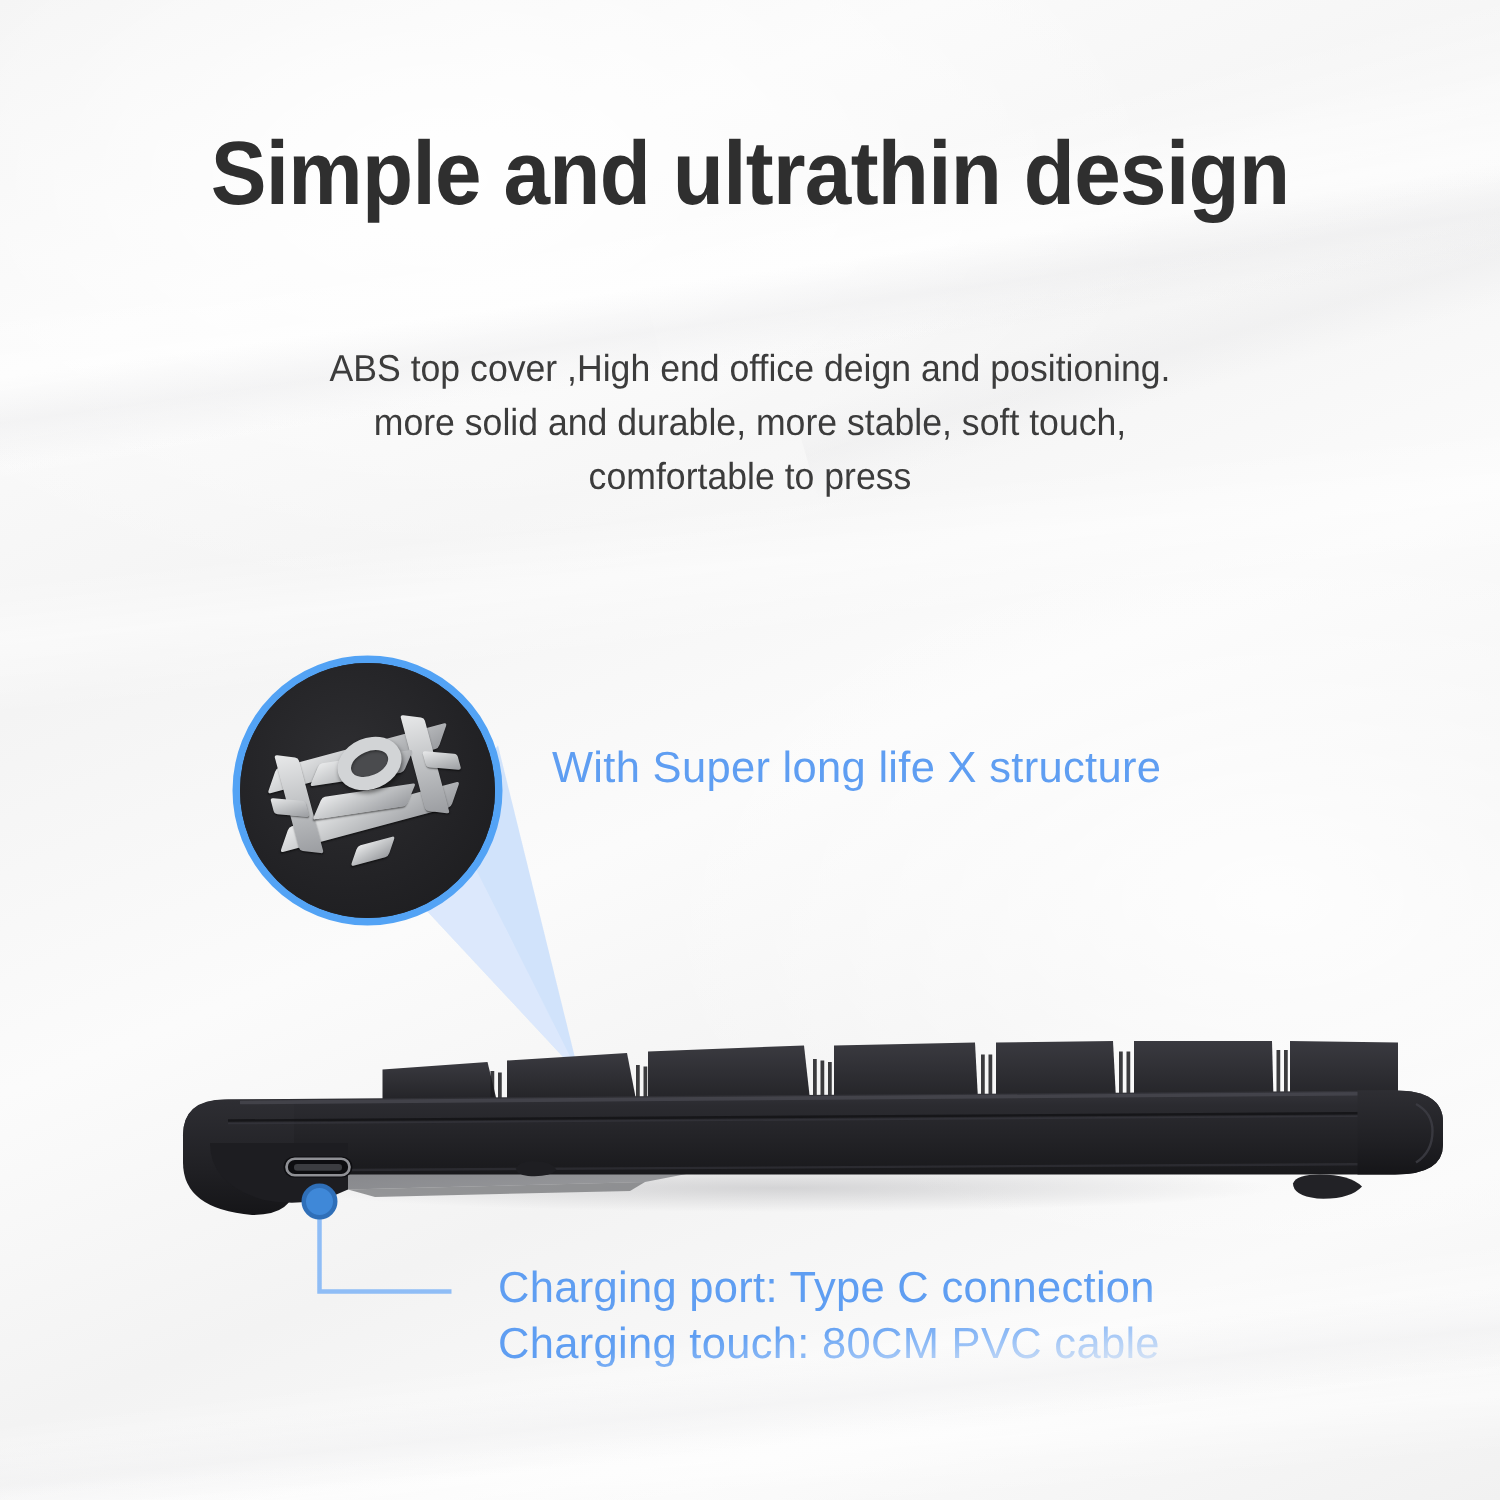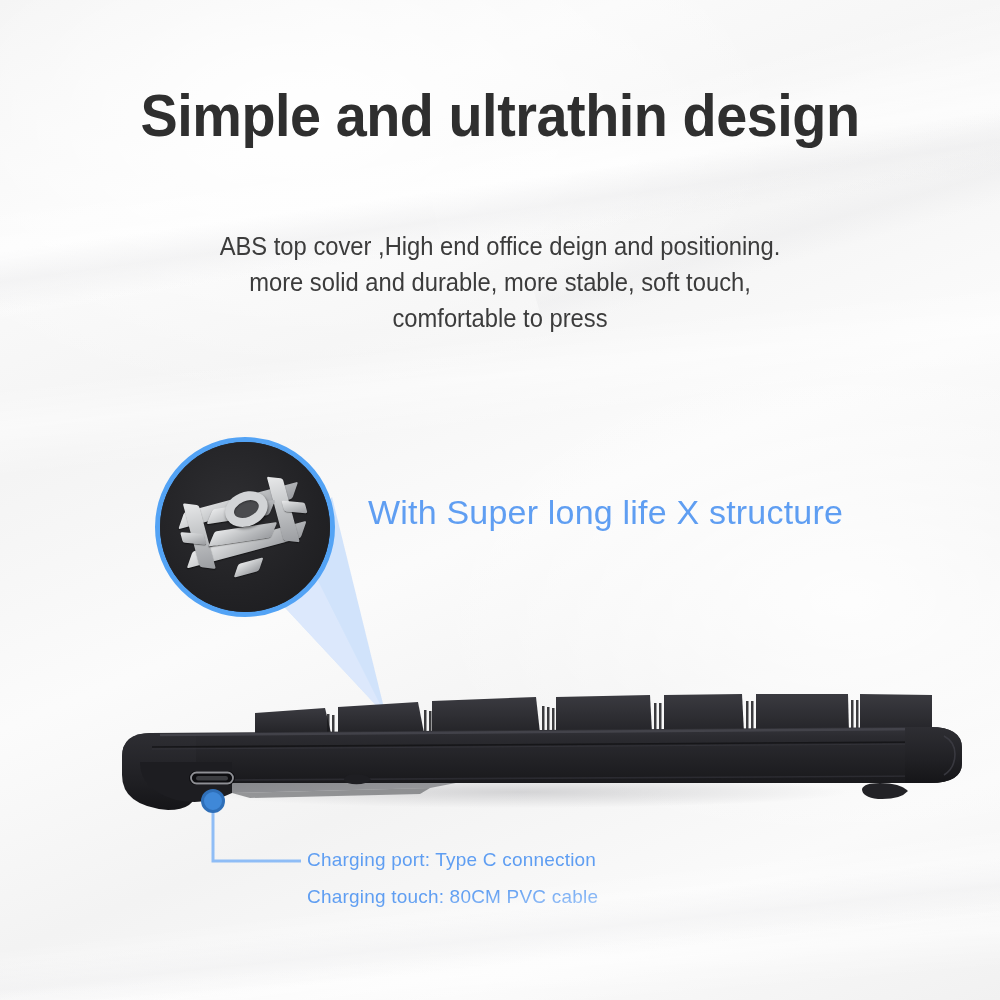--- a/index.html
+++ b/index.html
@@ -137,44 +137,44 @@
   .xs-tab3 { left: 44px;  top: 86px; width: 26px; height: 12px; transform: skewX(-34deg); }
 
   
   .kb { position: absolute; left: 0; top: 0; width: 1000px; height: 1000px; pointer-events: none; }
 
   
   .xs-label {
     position: absolute;
     left: 368px;
     top: 495px;
-    font-size: 34px;
+    font-size: 29px;
     line-height: 34px;
     color: #5f9ef2;
     white-space: nowrap;
     letter-spacing: 0.2px;
   }
 
   .port-dot {
     position: absolute;
     left: 201px;
     top: 789px;
     width: 24px;
     height: 24px;
     border-radius: 50%;
     background: #3f88d8;
     border: 3px solid #2f6fb8;
     box-sizing: border-box;
   }
 
   .charge-label {
     position: absolute;
-    left: 307px;
+    left: 332px;
     top: 841px;
-    font-size: 19px;
+    font-size: 29px;
     line-height: 37px;
     color: #5f9ef2;
     white-space: nowrap;
     letter-spacing: 0.2px;
   }
 </style>
 </head>
 <body>
 
 <div id="stage">

